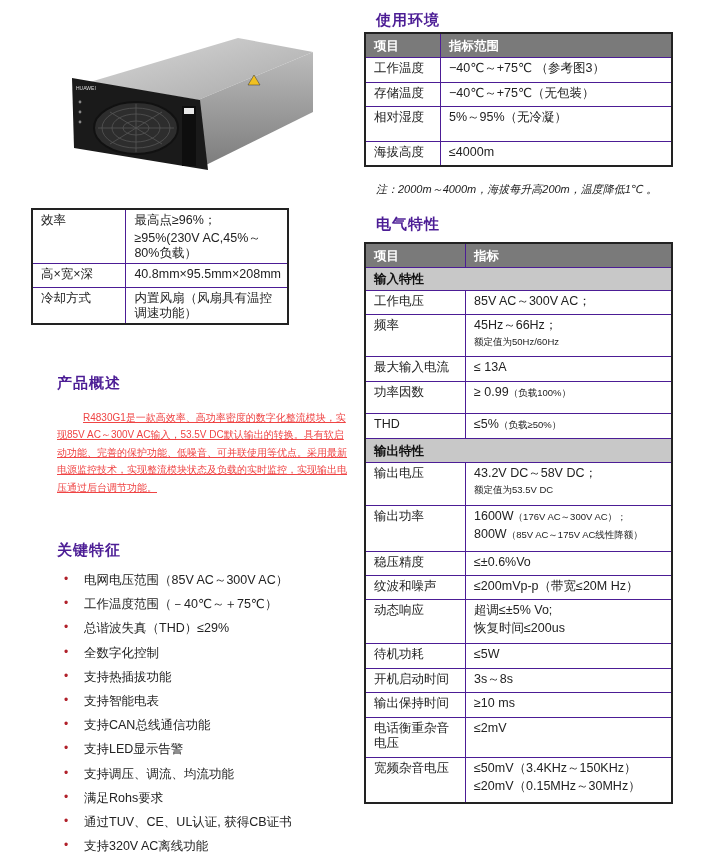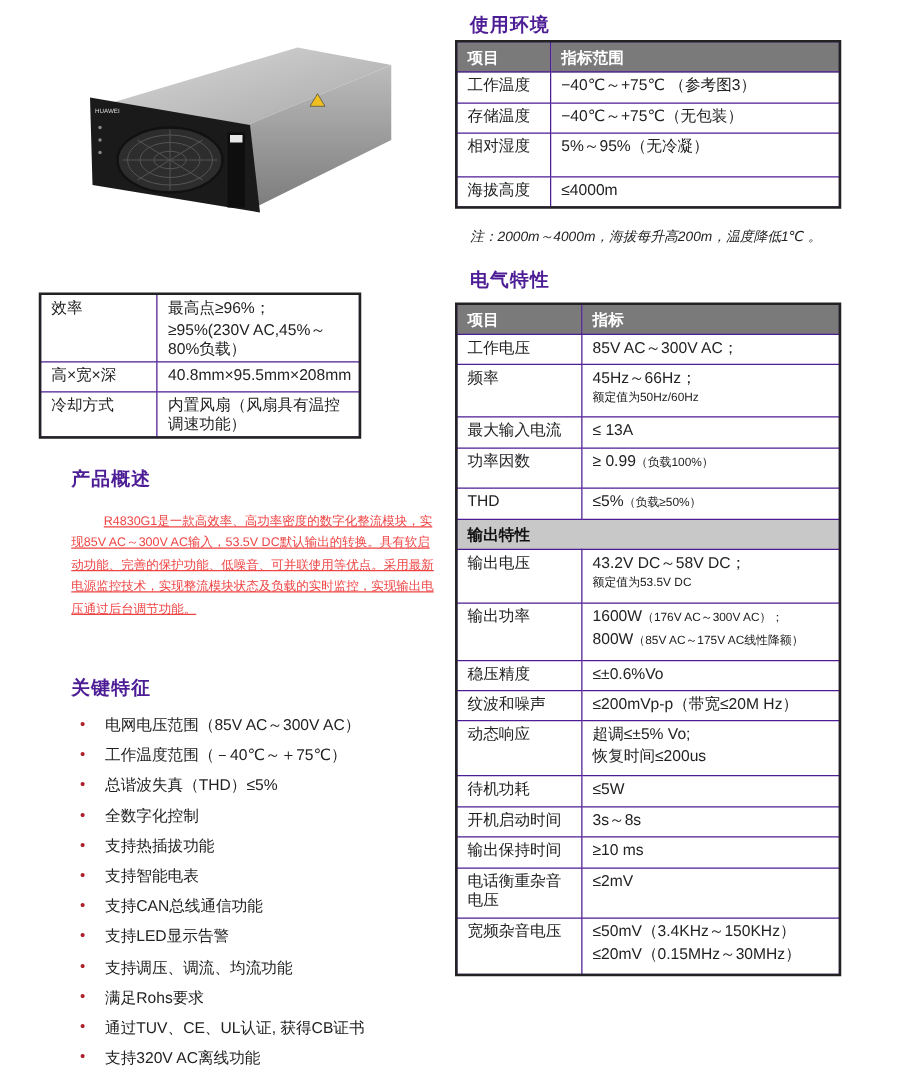--- a/index.html
+++ b/index.html
@@ -16,21 +16,21 @@
   table { border-collapse: collapse; position: absolute; }
   td { border: 1px solid #4c1d95; vertical-align: top; font-size: 12.5px; line-height: 1.2; color: #222; }
   table.outer { outline: 2px solid #222; outline-offset: -1px; }
   .thead td { background: #7a7a7a; color: #fff; font-weight: bold; vertical-align: middle; }
   .section-row td { background: #c8c8c8; font-weight: bold; color: #111; vertical-align: middle; }
   .small { font-size: 9.5px; }
   .cell-pad { padding: 3px 6px 2px 8px; }
   .line2 { display: block; margin-top: 3px; }
 
   
-  #left-table { left: 32px; top: 209px; width: 256px; margin-top: 26px; }
+  #left-table { left: 32px; top: 209px; width: 256px; }
   #left-table td.k { width: 97px; }
   
   #env-table { left: 365px; top: 33px; width: 307px; }
   #env-table td.k { width: 75px; }
   
   #elec-table { left: 365px; top: 243px; width: 307px; }
   #elec-table td.k { width: 100px; }
 
   .note { position: absolute; left: 376px; top: 182px; font-size: 11px; color: #222; font-style: italic; }
 
@@ -114,21 +114,21 @@
   <li>
       <span class="bullet">•</span>
       <span>电网电压范围（85V AC～300V AC）</span>
     </li>
   <li>
       <span class="bullet">•</span>
       <span>工作温度范围（－40℃～＋75℃）</span>
     </li>
   <li>
       <span class="bullet">•</span>
-      <span>总谐波失真（THD）≤5%</span>
+      <span>总谐波失真（THD）≤29%</span>
     </li>
   <li>
       <span class="bullet">•</span>
       <span>全数字化控制</span>
     </li>
   <li>
       <span class="bullet">•</span>
       <span>支持热插拔功能</span>
     </li>
   <li>
@@ -188,20 +188,23 @@
   </table>
 <div class="note">注：2000m～4000m，海拔每升高200m，温度降低1℃ 。</div>
 
 <div class="sec-title" style="left:376px; top:215px;">电气特性</div>
 <table id="elec-table" class="outer">
   <tbody>
       <tr class="thead" style="height:24px">
     <td class="k cell-pad">项目</td>
     <td class="cell-pad">指标</td>
   </tr>
+  <tr class="section-row" style="height:23px">
+    <td colspan="2" class="cell-pad">输入特性</td>
+  </tr>
   <tr style="height:24px">
     <td class="k cell-pad">工作电压</td>
     <td class="cell-pad">85V AC～300V AC；</td>
   </tr>
   <tr style="height:42px">
     <td class="k cell-pad">频率</td>
     <td class="cell-pad">
       <span>45Hz～66Hz；</span>
       <span class="line2 small">额定值为50Hz/60Hz</span>
     </td>

